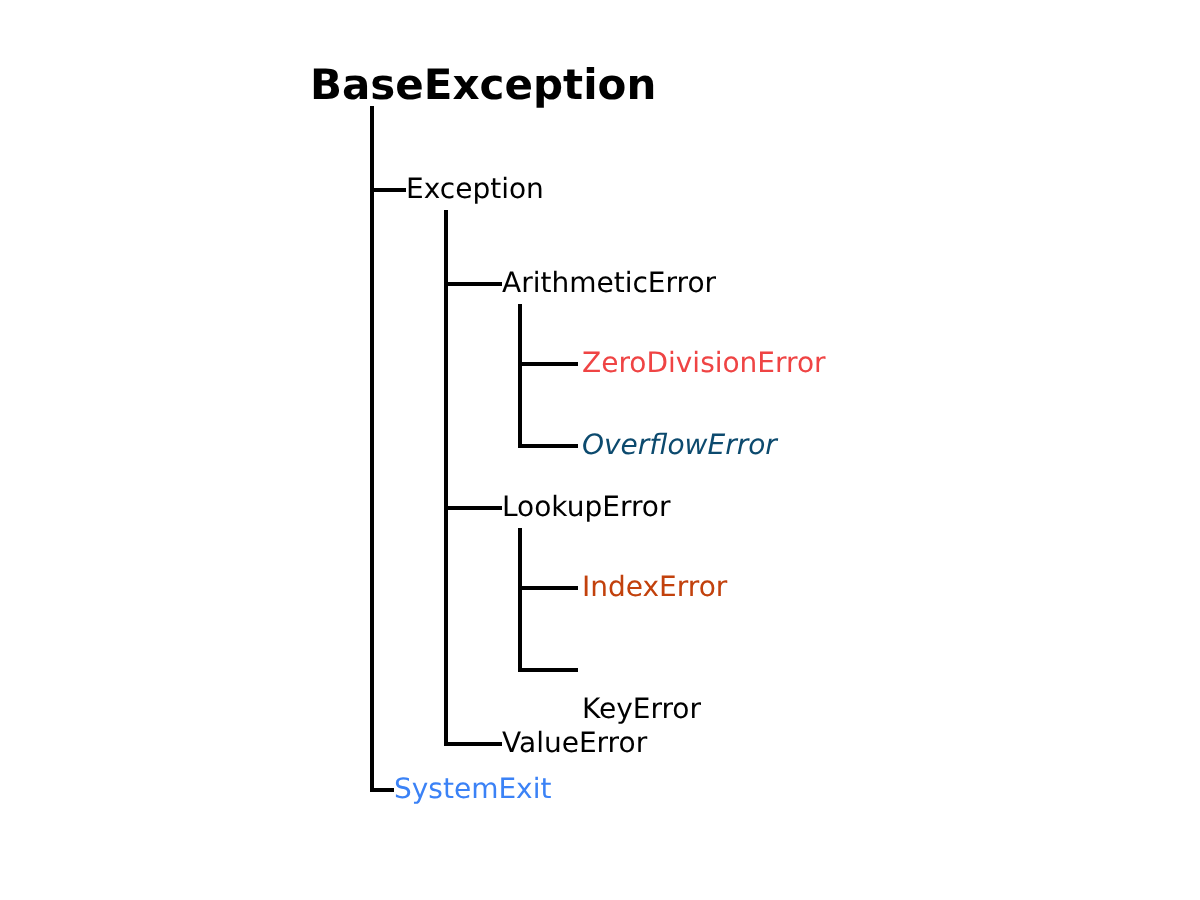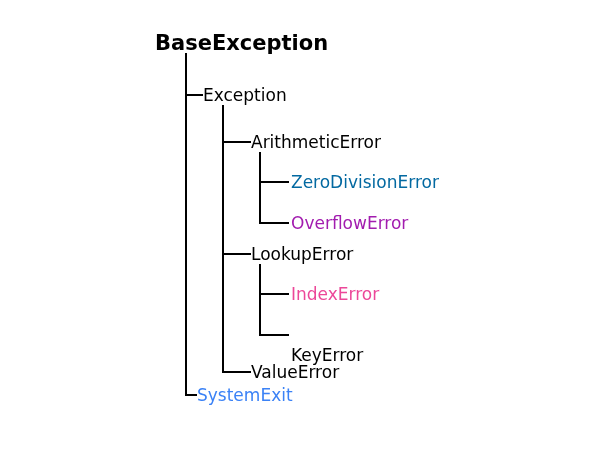--- a/index.html
+++ b/index.html
@@ -10,21 +10,21 @@
   #canvas {
     position: relative;
     width: 600px;
     height: 450px;
     background: #ffffff;
     overflow: hidden;
     font-family: "DejaVu Sans", "Liberation Sans", sans-serif;
   }
   .node-label {
     position: absolute;
-    font-size: 17px;
+    font-size: 14px;
     line-height: 1;
     color: #000000;
     white-space: nowrap;
     transform: translateY(-50%);
   }
   .node-label.root {
     font-weight: bold;
     font-size: 21px;
   }
   .edge {
@@ -50,21 +50,21 @@
       <div class="edge h" style="left: 259px; top: 181px; width: 30px; background: rgb(0, 0, 0);"></div>
       <div class="edge h" style="left: 259px; top: 222px; width: 30px; background: rgb(0, 0, 0);"></div>
       <div class="edge v" style="left: 259px; top: 264px; height: 72px; background: rgb(0, 0, 0);"></div>
       <div class="edge h" style="left: 259px; top: 293px; width: 30px; background: rgb(0, 0, 0);"></div>
       <div class="edge h" style="left: 259px; top: 334px; width: 30px; background: rgb(0, 0, 0);"></div>
     </div>
   <div id="node-layer">
       <div class="node-label root" style="left: 155px; top: 43px; color: rgb(0, 0, 0);">BaseException</div>
       <div class="node-label" style="left: 203px; top: 95px; color: rgb(0, 0, 0);">Exception</div>
       <div class="node-label" style="left: 251px; top: 142px; color: #000000;">ArithmeticError</div>
-      <div class="node-label" style="left: 291px; top: 182px; color: #0369a1;">ZeroDivisionError</div>
-      <div class="node-label" style="left: 291px; top: 223px; color: #a21caf;">OverflowError</div>
+      <div class="node-label" style="left: 291px; top: 182px; color: #ef4444;">ZeroDivisionError</div>
+      <div class="node-label" style="left: 291px; top: 223px; color: #0c4a6e; font-style: italic;">OverflowError</div>
       <div class="node-label" style="left: 251px; top: 254px; color: rgb(0, 0, 0); text-align: right;">LookupError</div>
-      <div class="node-label" style="left: 291px; top: 294px; color: #ec4899;">IndexError</div>
+      <div class="node-label" style="left: 291px; top: 294px; color: #c2410c;">IndexError</div>
       <div class="node-label" style="left: 291px; top: 335px; color: rgb(0, 0, 0); margin-top: 20px;">KeyError</div>
       <div class="node-label" style="left: 251px; top: 372px; color: rgb(0, 0, 0); text-align: center;">ValueError</div>
       <div class="node-label" style="left: 197px; top: 395px; color: #3b82f6;">SystemExit</div>
     </div>
 </div>
 
 </body></html>

